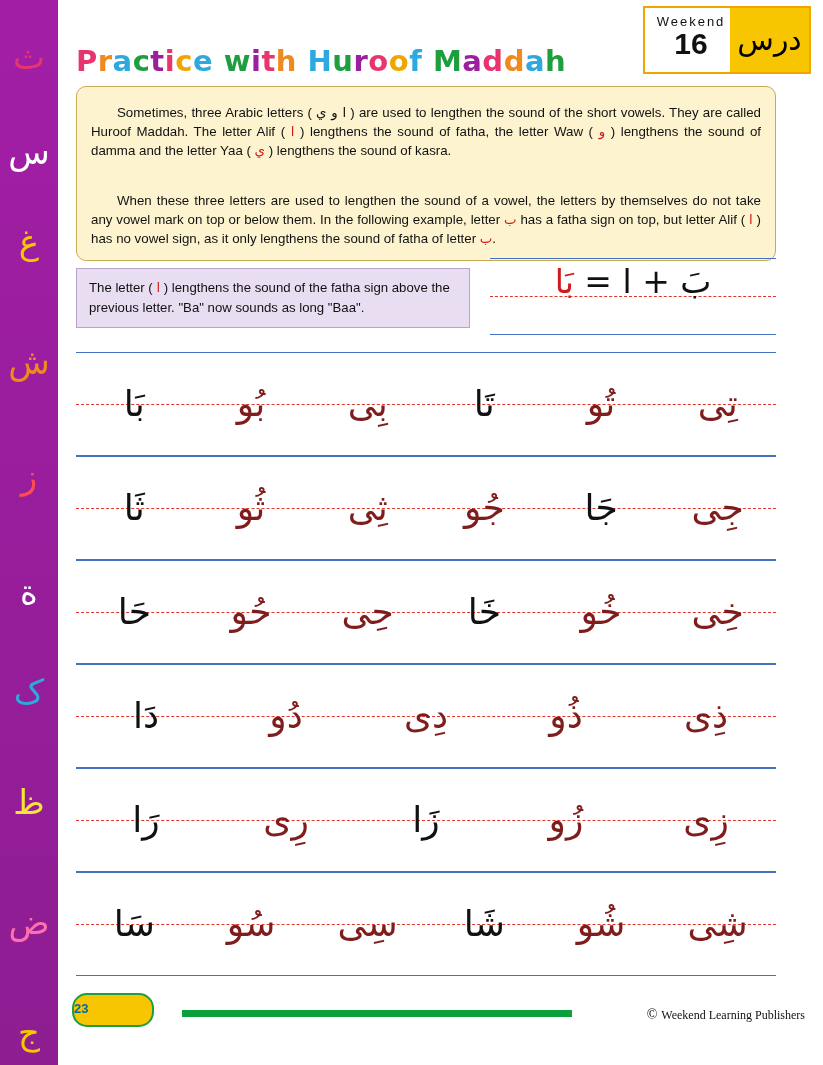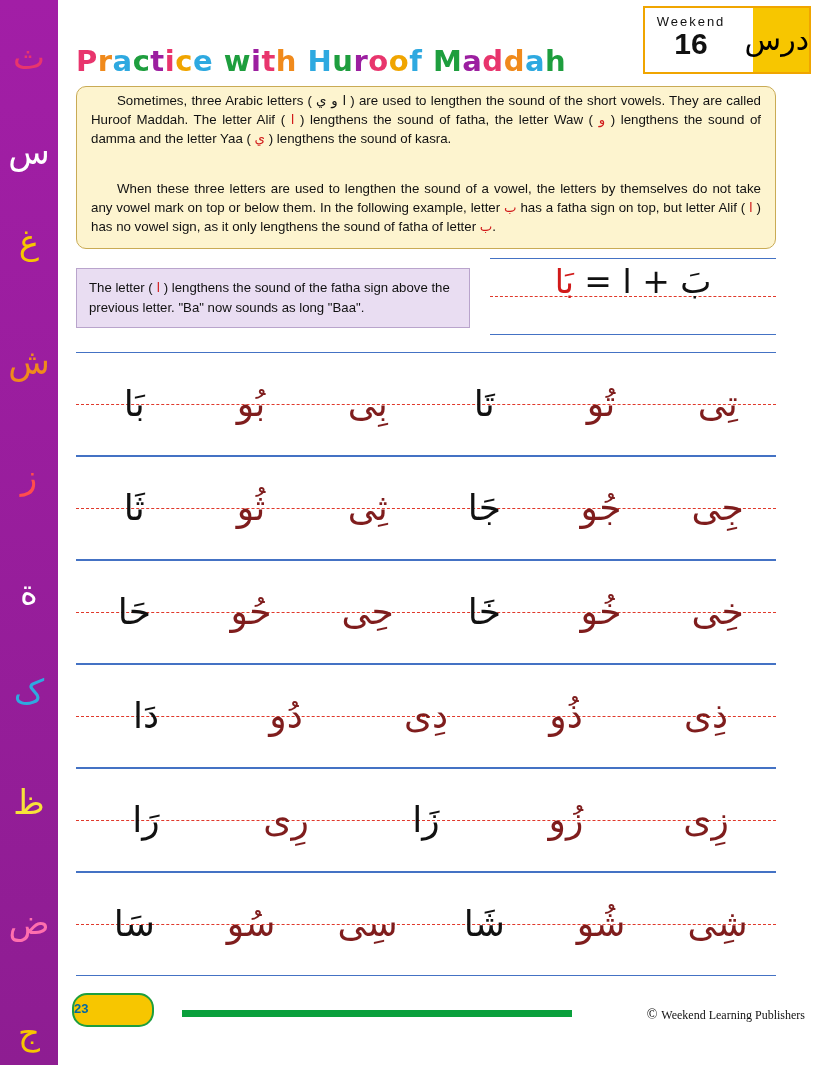--- a/index.html
+++ b/index.html
@@ -62,21 +62,21 @@
   .lesson-num {
     font-size: 30px;
     font-weight: bold;
     color: #111;
     line-height: 28px;
     margin-top: 1px;
   }
   .lesson-right {
     position: absolute;
     right: 0; top: 0;
-    width: 56px; height: 64px;
+    width: 79px; height: 64px;
     background: #f7c600;
     text-align: center;
     font-family: "DejaVu Sans", sans-serif;
     font-size: 30px;
     color: #000;
     direction: rtl;
     line-height: 64px;
   }
 
   
@@ -95,21 +95,21 @@
   
   .intro-box {
     position: absolute;
     left: 76px;
     top: 86px;
     width: 700px;
     border: 1px solid #c9ab55;
     border-radius: 10px;
     background: #fdf4cf;
     box-sizing: border-box;
-    padding: 4px 14px 12px 14px;
+    padding: 16px 14px 12px 14px;
   }
   .intro-box p {
     margin: 0 0 8px 0;
     font-size: 13.3px;
     line-height: 19px;
     color: #111;
     text-indent: 26px;
     text-align: justify;
   }
   .intro-box p:last-child { margin-bottom: 0; margin-top: 31px; }
@@ -302,22 +302,22 @@
       </div>
     </div>
     <div class="prow">
       <div class="line-top"></div>
       <div class="line-mid"></div>
       <div class="line-bottom"></div>
       <div class="cells">
         <div class="cell">ثَا</div>
         <div class="cell red">ثُو</div>
         <div class="cell red">ثِی</div>
+        <div class="cell red">جُو</div>
         <div class="cell">جَا</div>
-        <div class="cell red">جُو</div>
         <div class="cell red">جِی</div>
       </div>
     </div>
     <div class="prow">
       <div class="line-top"></div>
       <div class="line-mid"></div>
       <div class="line-bottom"></div>
       <div class="cells">
         <div class="cell">حَا</div>
         <div class="cell red">حُو</div>

